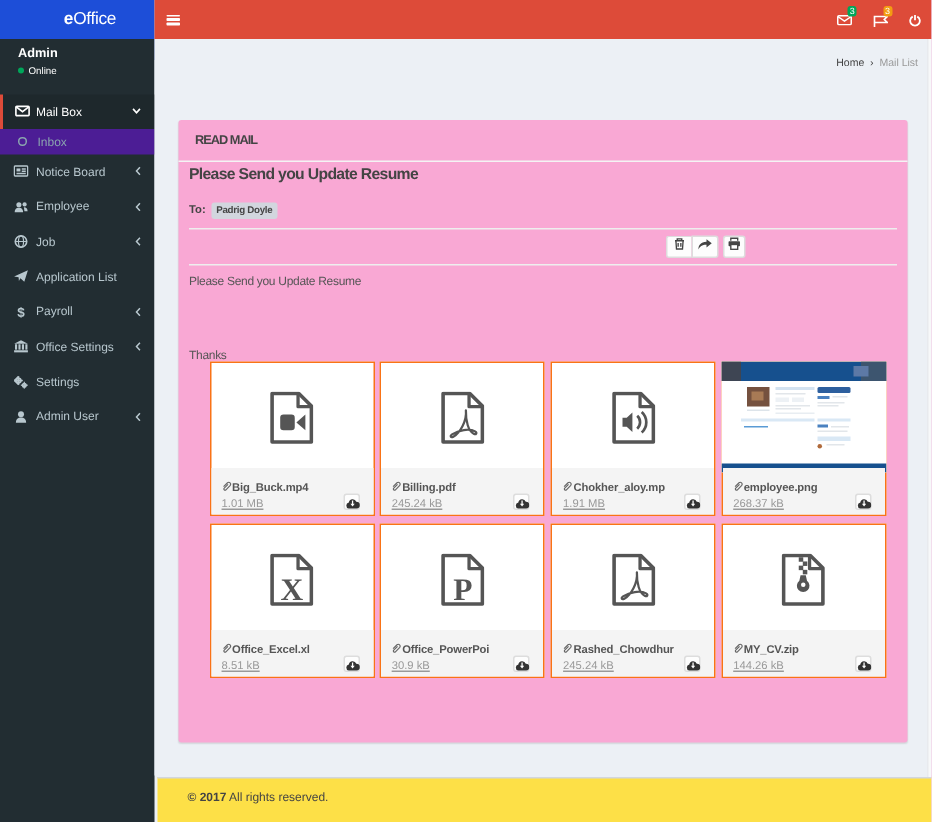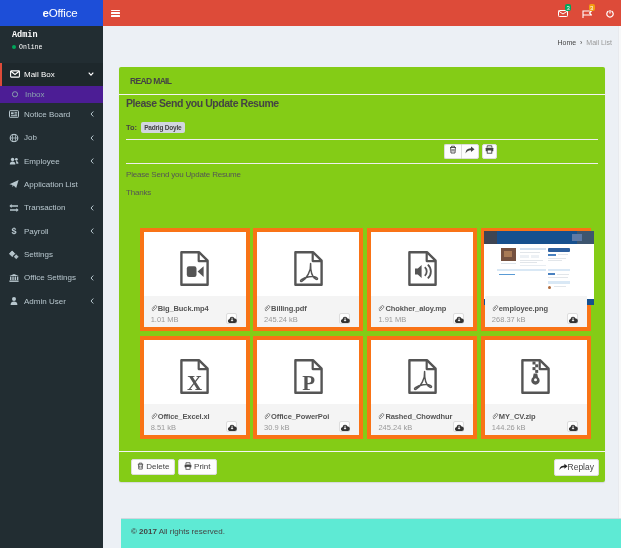--- a/index.html
+++ b/index.html
@@ -8,69 +8,69 @@
 
 .logo { position:absolute; left:0; top:0; width:103px; height:40px; background:#1d4ed8; color:#fff; text-align:center; line-height:26px; font-size:11.5px; letter-spacing:-0.2px; padding-left:17px; }
 .logo b { font-weight:700; }
 .navbar { position:absolute; left:103px; top:0; right:0; height:26px; background:#dd4b39; }
 .hamb { position:absolute; left:8px; top:9.5px; width:8.5px; }
 .hamb span { display:block; height:1.5px; background:#fff; margin-bottom:1.3px; border-radius:0.5px; }
 .nav-ic { position:absolute; }
 .badge { position:absolute; font-size:6px; color:#fff; border-radius:2px; padding:0.5px 1.5px; line-height:6px; top:4px; }
 
 .sidebar { position:absolute; left:0; top:26px; width:103px; bottom:0; background:#222d32; }
-.userpanel { padding:3.5px 0 0 12px; height:36.8px;font-family:Liberation Mono, monospace; }
+.userpanel { padding:3.5px 0 0 12px; height:36.8px; }
 .userpanel .uname { color:#fff; font-size:8.5px; font-weight:700; }
 .userpanel .ustat { color:#fff; font-size:6.5px; margin-top:4px; }
 .userpanel .dot { display:inline-block; width:4px; height:4px; border-radius:50%; background:#3c8dbc; background:#00a65a; margin-right:3px; }
 ul.smenu { list-style:none; }
 .smenu > li { position:relative; }
 .smenu > li > a { display:block; color:#b8c7ce; font-size:8px; text-decoration:none; padding:7.2px 4px 7.2px 24px; position:relative; }
 .smenu > li.active > a { background:#1e282c; color:#fff; border-left:2px solid #dd4b39; padding-left:22px; }
 .mi { position:absolute; left:9px; top:50%; transform:translateY(-50%); width:10px; height:9px; }
 li.active .mi { left:8px; }
 .arrow { position:absolute; right:9px; top:50%; transform:translateY(-50%); }
 .treeview-menu { list-style:none; background:#4c1d95; }
 .treeview-menu li a { display:block; color:#8aa4af; font-size:8px; text-decoration:none; padding:3.75px 4px 3.75px 25px; position:relative; }
 .treeview-menu .ci { position:absolute; left:12px; top:50%; transform:translateY(-50%); width:5.5px; height:5.5px; border:1px solid #8aa4af; border-radius:50%; }
 
 .content { position:absolute; left:103px; top:26px; right:0; bottom:31px; background:#ecf0f5; }
 .breadcrumb { position:absolute; top:13px; right:9px; font-size:7px; color:#444; }
 .breadcrumb .bc2 { color:#999; }
-.box { position:absolute; left:16px; right:16px; top:41px; height:415px; background:#84cc16; border-radius:2px; box-shadow:0 1px 1px rgba(0,0,0,0.1); }
+.box { position:absolute; left:16px; right:16px; top:54px; height:415px; background:#f9a8d4; border-radius:2px; box-shadow:0 1px 1px rgba(0,0,0,0.1); }
 .box-header { height:28px; border-bottom:1px solid #f4f4f4; padding:2.5px 0 0 11px; }
 .box-title { font-size:8.5px; font-weight:700; color:#444; letter-spacing:-0.65px; }
 .box-body { position:relative; padding:0 7px; }
 h3.subject { font-size:10.5px; font-weight:700; color:#444; margin-top:2px; letter-spacing:-0.45px; }
 .toline { margin-top:13px; font-size:7.5px; color:#444; font-weight:700; }
 .tolabel { display:inline-block; background:#d2d6de; color:#444; font-size:6.5px; font-weight:700; padding:2px 3px; border-radius:2px; margin-left:2px; letter-spacing:-0.2px; }
 .hr1 { border-top:1px solid #eee; margin-top:5.5px; }
 .toolbar { height:24px; position:relative; border-bottom:1px solid #eee; }
 .btn { display:inline-block; background:#fdfdfd; border:1px solid #ddd; border-radius:2px; color:#444; font-size:7.5px; text-align:center; }
 .tb-group { position:absolute; right:119.5px; top:4.5px; }
 .tb-group .btn { width:17.5px; height:15px; line-height:13px; float:left; }
 .tb-group .btn:first-child { border-radius:2px 0 0 2px; border-right:none; }
 .tb-group .btn:last-child { border-radius:0 2px 2px 0; }
 .tb-print { position:absolute; right:101px; top:4.5px; width:15px; height:15px; line-height:13px; }
 .mailbody { font-size:8px; color:#555; letter-spacing:-0.2px; }
 .mailbody p { margin-top:6.5px; }
 
-.att { position:absolute; width:110px; height:103px; border:4px solid #f97316; background:#fff; }
+.att { position:absolute; width:110px; height:103px; border:1px solid #f97316; background:#fff; }
 .att-icon { position:absolute; left:0; top:0; right:0; height:72px; display:flex; align-items:center; justify-content:center; }
 .att-info { position:absolute; left:0; right:0; bottom:0; height:31.5px; background:#f4f4f4; padding:6px 7px 0; }
 .att-name { font-size:7.5px; font-weight:700; color:#555; white-space:nowrap; margin-top:2px; letter-spacing:-0.1px; }
-.att-size { font-size:7.5px; color:#999; margin-top:2px; }
+.att-size { font-size:7.5px; color:#999; margin-top:2px;text-decoration:underline; }
 .att-dl { position:absolute; right:9px; bottom:3px; width:11px; height:11px; background:#fdfdfd; border:1px solid #ddd; border-radius:2px; }
 .thumb { position:absolute; left:-1px; top:-1px; width:110px; height:73.5px; background:#fff; overflow:hidden; }
 
 .box-footer { position:absolute; left:0; right:0; bottom:0; height:31px; border-top:1px solid #f4f4f4; padding:6.5px 8px 0 12px; }
 .bf-btn { height:16px; line-height:14px; padding:0 5px; font-size:8px; font-weight:400; margin-right:2.5px; vertical-align:top; }
 .bf-right { position:absolute; right:6px; top:7px; height:17px; line-height:15px; padding:0 4px; font-size:8.5px; }
 
-.main-footer { position:absolute; left:121px; right:0; bottom:0; height:30.5px; background:#5eead4; border-top:1px solid #d2d6de; padding:8px 0 0 10px; font-size:8px; color:#444; }
+.main-footer { position:absolute; left:105px; right:0; bottom:0; height:30.5px; background:#fde047; border-top:1px solid #d2d6de; padding:8px 0 0 20px; font-size:8px; color:#444; }
 </style>
 </head>
 <body>
 
 <div class="logo"><b>e</b>Office</div>
 <div class="navbar">
   <div class="hamb">
       <span></span>
       <span></span>
       <span></span>
@@ -117,84 +117,76 @@
             <rect x="2" y="2.8" width="2.6" height="2" fill="#b8c7ce"></rect>
             <line x1="5.5" y1="3.2" x2="8.2" y2="3.2" stroke="#b8c7ce"></line>
             <line x1="5.5" y1="4.6" x2="8.2" y2="4.6" stroke="#b8c7ce"></line>
             <line x1="2" y1="6.2" x2="8.2" y2="6.2" stroke="#b8c7ce"></line>
           </svg>Notice Board<svg class="arrow" width="4" height="6.4" viewBox="0 0 4 6.4">
             <path d="M3.3 0.7 L1 3.2 L3.3 5.7" stroke="#b8c7ce" fill="none" stroke-width="1"></path>
           </svg></a>
       </li>
     <li>
         <a href="#"><svg class="mi" viewBox="0 0 10 9">
-            <circle cx="5" cy="4.5" r="3.8" fill="none" stroke="#b8c7ce" stroke-width="1.1"></circle>
-            <ellipse cx="5" cy="4.5" rx="1.7" ry="3.8" fill="none" stroke="#b8c7ce" stroke-width="0.8"></ellipse>
-            <line x1="1.2" y1="4.5" x2="8.8" y2="4.5" stroke="#b8c7ce" stroke-width="0.8"></line>
-          </svg>Job<svg class="arrow" width="4" height="6.4" viewBox="0 0 4 6.4">
-            <path d="M3.3 0.7 L1 3.2 L3.3 5.7" stroke="#b8c7ce" fill="none" stroke-width="1"></path>
-          </svg></a>
-      </li>
-    <li>
-        <a href="#"><svg class="mi" viewBox="0 0 10 9">
             <circle cx="3.6" cy="3" r="1.7" fill="#b8c7ce"></circle>
             <path d="M0.8 8 C0.8 5.8 2 5 3.6 5 C5.2 5 6.4 5.8 6.4 8 Z" fill="#b8c7ce"></path>
             <circle cx="7.4" cy="2.8" r="1.4" fill="#b8c7ce"></circle>
             <path d="M6.9 4.6 C8.3 4.5 9.4 5.4 9.4 7.3 L7.3 7.3" fill="#b8c7ce"></path>
           </svg>Employee<svg class="arrow" width="4" height="6.4" viewBox="0 0 4 6.4">
             <path d="M3.3 0.7 L1 3.2 L3.3 5.7" stroke="#b8c7ce" fill="none" stroke-width="1"></path>
           </svg></a>
       </li>
     <li>
         <a href="#"><svg class="mi" viewBox="0 0 10 9">
+            <circle cx="5" cy="4.5" r="3.8" fill="none" stroke="#b8c7ce" stroke-width="1.1"></circle>
+            <ellipse cx="5" cy="4.5" rx="1.7" ry="3.8" fill="none" stroke="#b8c7ce" stroke-width="0.8"></ellipse>
+            <line x1="1.2" y1="4.5" x2="8.8" y2="4.5" stroke="#b8c7ce" stroke-width="0.8"></line>
+          </svg>Job<svg class="arrow" width="4" height="6.4" viewBox="0 0 4 6.4">
+            <path d="M3.3 0.7 L1 3.2 L3.3 5.7" stroke="#b8c7ce" fill="none" stroke-width="1"></path>
+          </svg></a>
+      </li>
+    <li>
+        <a href="#"><svg class="mi" viewBox="0 0 10 9">
             <path d="M0.4 4.8 L9.6 0.6 L7.2 8.4 L4.6 6 L3.6 7.8 L3.4 5.4 Z" fill="#b8c7ce"></path>
           </svg>Application List</a>
       </li>
     <li>
         <a href="#"><svg class="mi" viewBox="0 0 10 9">
-            <path d="M2.6 0.6 L0.4 2.5 L2.6 4.4 V3.2 H9 V1.8 H2.6 Z" fill="#b8c7ce"></path>
-            <path d="M7.4 4.6 L9.6 6.5 L7.4 8.4 V7.2 H1 V5.8 H7.4 Z" fill="#b8c7ce"></path>
-          </svg>Transaction<svg class="arrow" width="4" height="6.4" viewBox="0 0 4 6.4">
-            <path d="M3.3 0.7 L1 3.2 L3.3 5.7" stroke="#b8c7ce" fill="none" stroke-width="1"></path>
-          </svg></a>
-      </li>
-    <li>
-        <a href="#"><svg class="mi" viewBox="0 0 10 9">
             <text x="5" y="7.6" font-size="9" font-weight="bold" fill="#b8c7ce" text-anchor="middle" font-family="Liberation Sans">$</text>
           </svg>Payroll<svg class="arrow" width="4" height="6.4" viewBox="0 0 4 6.4">
+            <path d="M3.3 0.7 L1 3.2 L3.3 5.7" stroke="#b8c7ce" fill="none" stroke-width="1"></path>
+          </svg></a>
+      </li>
+    <li>
+        <a href="#"><svg class="mi" viewBox="0 0 10 9">
+            <path d="M5 0.4 L9.6 2.6 H0.4 Z" fill="#b8c7ce"></path>
+            <rect x="1" y="3" width="1.4" height="3.6" fill="#b8c7ce"></rect>
+            <rect x="3.3" y="3" width="1.4" height="3.6" fill="#b8c7ce"></rect>
+            <rect x="5.6" y="3" width="1.4" height="3.6" fill="#b8c7ce"></rect>
+            <rect x="7.9" y="3" width="1.4" height="3.6" fill="#b8c7ce"></rect>
+            <rect x="0.4" y="7" width="9.2" height="1.4" fill="#b8c7ce"></rect>
+          </svg>Office Settings<svg class="arrow" width="4" height="6.4" viewBox="0 0 4 6.4">
             <path d="M3.3 0.7 L1 3.2 L3.3 5.7" stroke="#b8c7ce" fill="none" stroke-width="1"></path>
           </svg></a>
       </li>
     <li>
         <a href="#"><svg class="mi" viewBox="0 0 10 9">
             <g fill="#b8c7ce">
               <circle cx="3.4" cy="3.2" r="2.1"></circle>
               <circle cx="3.4" cy="3.2" r="0.8" fill="#222d32"></circle>
               <rect x="2.9" y="0.4" width="1" height="5.6"></rect>
               <rect x="0.6" y="2.7" width="5.6" height="1"></rect>
               <rect x="0.95" y="1.2" width="1" height="4" transform="rotate(-45 3.4 3.2)"></rect>
               <rect x="0.95" y="1.2" width="1" height="4" transform="rotate(45 3.4 3.2)"></rect>
               <circle cx="7.2" cy="6.3" r="1.7"></circle>
               <circle cx="7.2" cy="6.3" r="0.6" fill="#222d32"></circle>
               <rect x="6.8" y="4" width="0.8" height="4.6"></rect>
               <rect x="4.9" y="5.9" width="4.6" height="0.8"></rect>
             </g>
           </svg>Settings</a>
-      </li>
-    <li>
-        <a href="#"><svg class="mi" viewBox="0 0 10 9">
-            <path d="M5 0.4 L9.6 2.6 H0.4 Z" fill="#b8c7ce"></path>
-            <rect x="1" y="3" width="1.4" height="3.6" fill="#b8c7ce"></rect>
-            <rect x="3.3" y="3" width="1.4" height="3.6" fill="#b8c7ce"></rect>
-            <rect x="5.6" y="3" width="1.4" height="3.6" fill="#b8c7ce"></rect>
-            <rect x="7.9" y="3" width="1.4" height="3.6" fill="#b8c7ce"></rect>
-            <rect x="0.4" y="7" width="9.2" height="1.4" fill="#b8c7ce"></rect>
-          </svg>Office Settings<svg class="arrow" width="4" height="6.4" viewBox="0 0 4 6.4">
-            <path d="M3.3 0.7 L1 3.2 L3.3 5.7" stroke="#b8c7ce" fill="none" stroke-width="1"></path>
-          </svg></a>
       </li>
     <li>
         <a href="#"><svg class="mi" viewBox="0 0 10 9">
             <circle cx="5" cy="2.6" r="2" fill="#b8c7ce"></circle>
             <path d="M1.6 8.4 C1.6 5.8 3 4.9 5 4.9 C7 4.9 8.4 5.8 8.4 8.4 Z" fill="#b8c7ce"></path>
           </svg>Admin User<svg class="arrow" width="4" height="6.4" viewBox="0 0 4 6.4">
             <path d="M3.3 0.7 L1 3.2 L3.3 5.7" stroke="#b8c7ce" fill="none" stroke-width="1"></path>
           </svg></a>
       </li>
   </ul>
@@ -218,21 +210,21 @@
               </svg></span>
         </div>
         <span class="btn tb-print"><svg width="9" height="9" viewBox="0 0 9 9">
               <path d="M2.2 2.5 V0.8 H6.8 V2.5" fill="none" stroke="#444" stroke-width="0.9"></path>
               <rect x="0.7" y="2.8" width="7.6" height="3.4" rx="0.5" fill="#444"></rect>
               <rect x="2.2" y="5" width="4.6" height="3.2" fill="#fff" stroke="#444" stroke-width="0.9"></rect>
             </svg></span>
       </div>
       <div class="mailbody">
         <p>Please Send you Update Resume</p>
-        <p style="margin-top:9px">Thanks</p>
+        <p style="margin-top:40px">Thanks</p>
       </div>
     </div>
     <svg width="0" height="0" style="position:absolute">
       <defs>
         <g id="fileo">
             <path d="M1.4 1.3 H19.2 L27.6 9.7 V33.7 H1.4 Z" fill="none" stroke="#555" stroke-width="2.4" stroke-linejoin="round"></path>
             <path d="M18.7 1.7 V10.1 H27.2" fill="none" stroke="#555" stroke-width="2.2" stroke-linejoin="round"></path>
           </g>
         <g id="clip">
             <path d="M1.2 4.5 L4.2 1.5 A1.5 1.5 0 0 1 6.3 3.6 L3 6.9 A0.9 0.9 0 0 1 1.7 5.6 L4.6 2.7" fill="none" stroke="#666" stroke-width="0.9"></path>
@@ -426,29 +418,17 @@
               <use href="#clip"></use>
             </svg>MY_CV.zip</div>
           <div class="att-size">144.26 kB</div>
           <span class="att-dl">
             <svg width="10" height="9" viewBox="0 0 10.5 9" style="display:block;margin:0.5px auto">
               <use href="#cloud"></use>
             </svg>
           </span>
         </div>
     </div>
-    <div class="box-footer">
-      <span class="btn bf-btn"><svg width="7" height="8" viewBox="0 0 8 9" style="vertical-align:-1px">
-            <path d="M1 2.5 H7 M2.5 2.5 V1.2 H5.5 V2.5 M1.6 2.5 L2 8 H6 L6.4 2.5 M3.1 4 V6.5 M4.9 4 V6.5" fill="none" stroke="#444" stroke-width="0.9"></path>
-          </svg> Delete</span><span class="btn bf-btn"><svg width="8" height="8" viewBox="0 0 9 9" style="vertical-align:-1px">
-            <path d="M2.2 2.5 V0.8 H6.8 V2.5" fill="none" stroke="#444" stroke-width="0.9"></path>
-            <rect x="0.7" y="2.8" width="7.6" height="3.4" rx="0.5" fill="#444"></rect>
-            <rect x="2.2" y="5" width="4.6" height="3.2" fill="#fff" stroke="#444" stroke-width="0.9"></rect>
-          </svg> Print</span>
-      <span class="btn bf-right"><svg width="9" height="8" viewBox="0 0 10 8" style="vertical-align:-1px">
-            <path d="M6 0.5 L9.5 3.2 L6 6 V4.2 C3 4.2 1.5 5.5 0.6 7.4 C0.6 4.5 2 2.4 6 2.2 Z" fill="#222"></path>
-          </svg>Replay</span>
-    </div>
   </div>
 </div>
 <div style="position:absolute;right:0;top:26px;bottom:0;width:3.5px;background:#f7f8f9;border-left:1px solid #e8eaee"></div>
 
 <div class="main-footer"><b>© 2017</b> All rights reserved.</div>
 
 </body></html>

